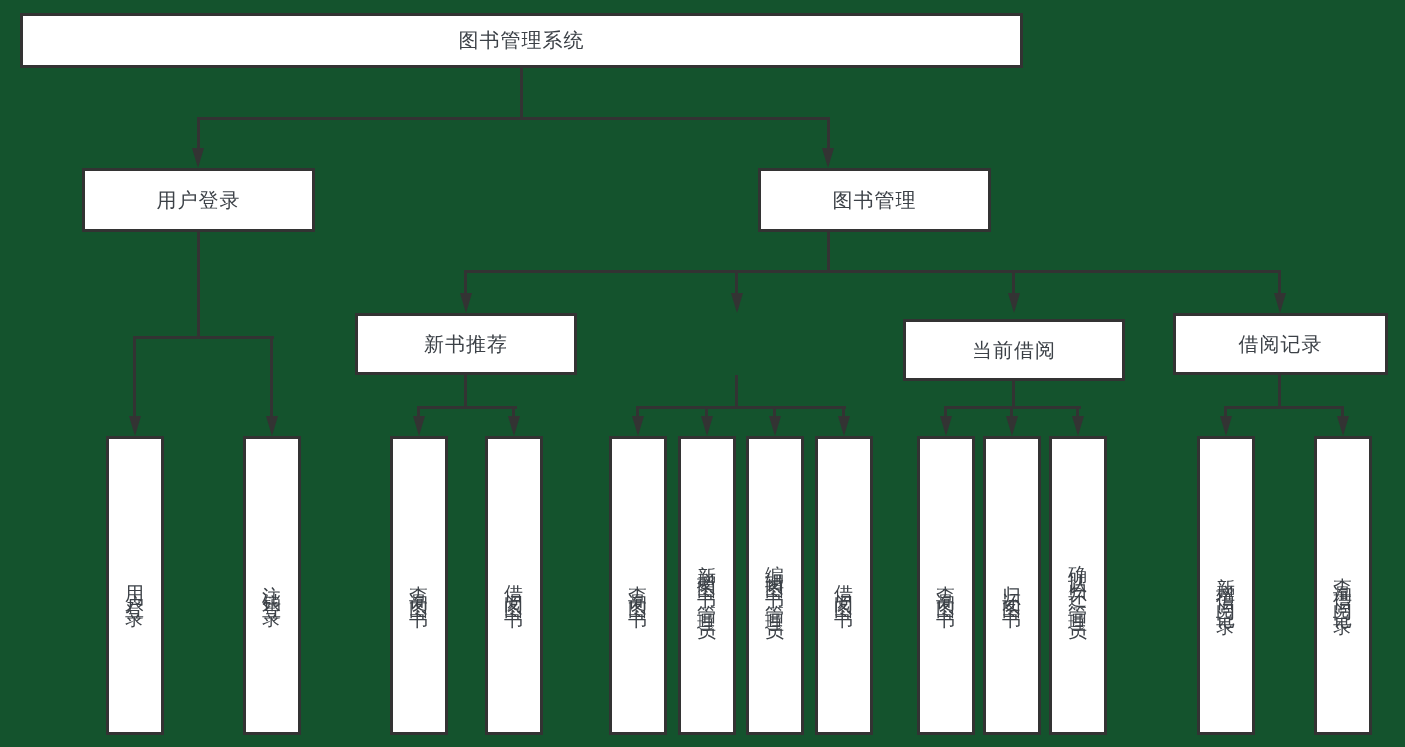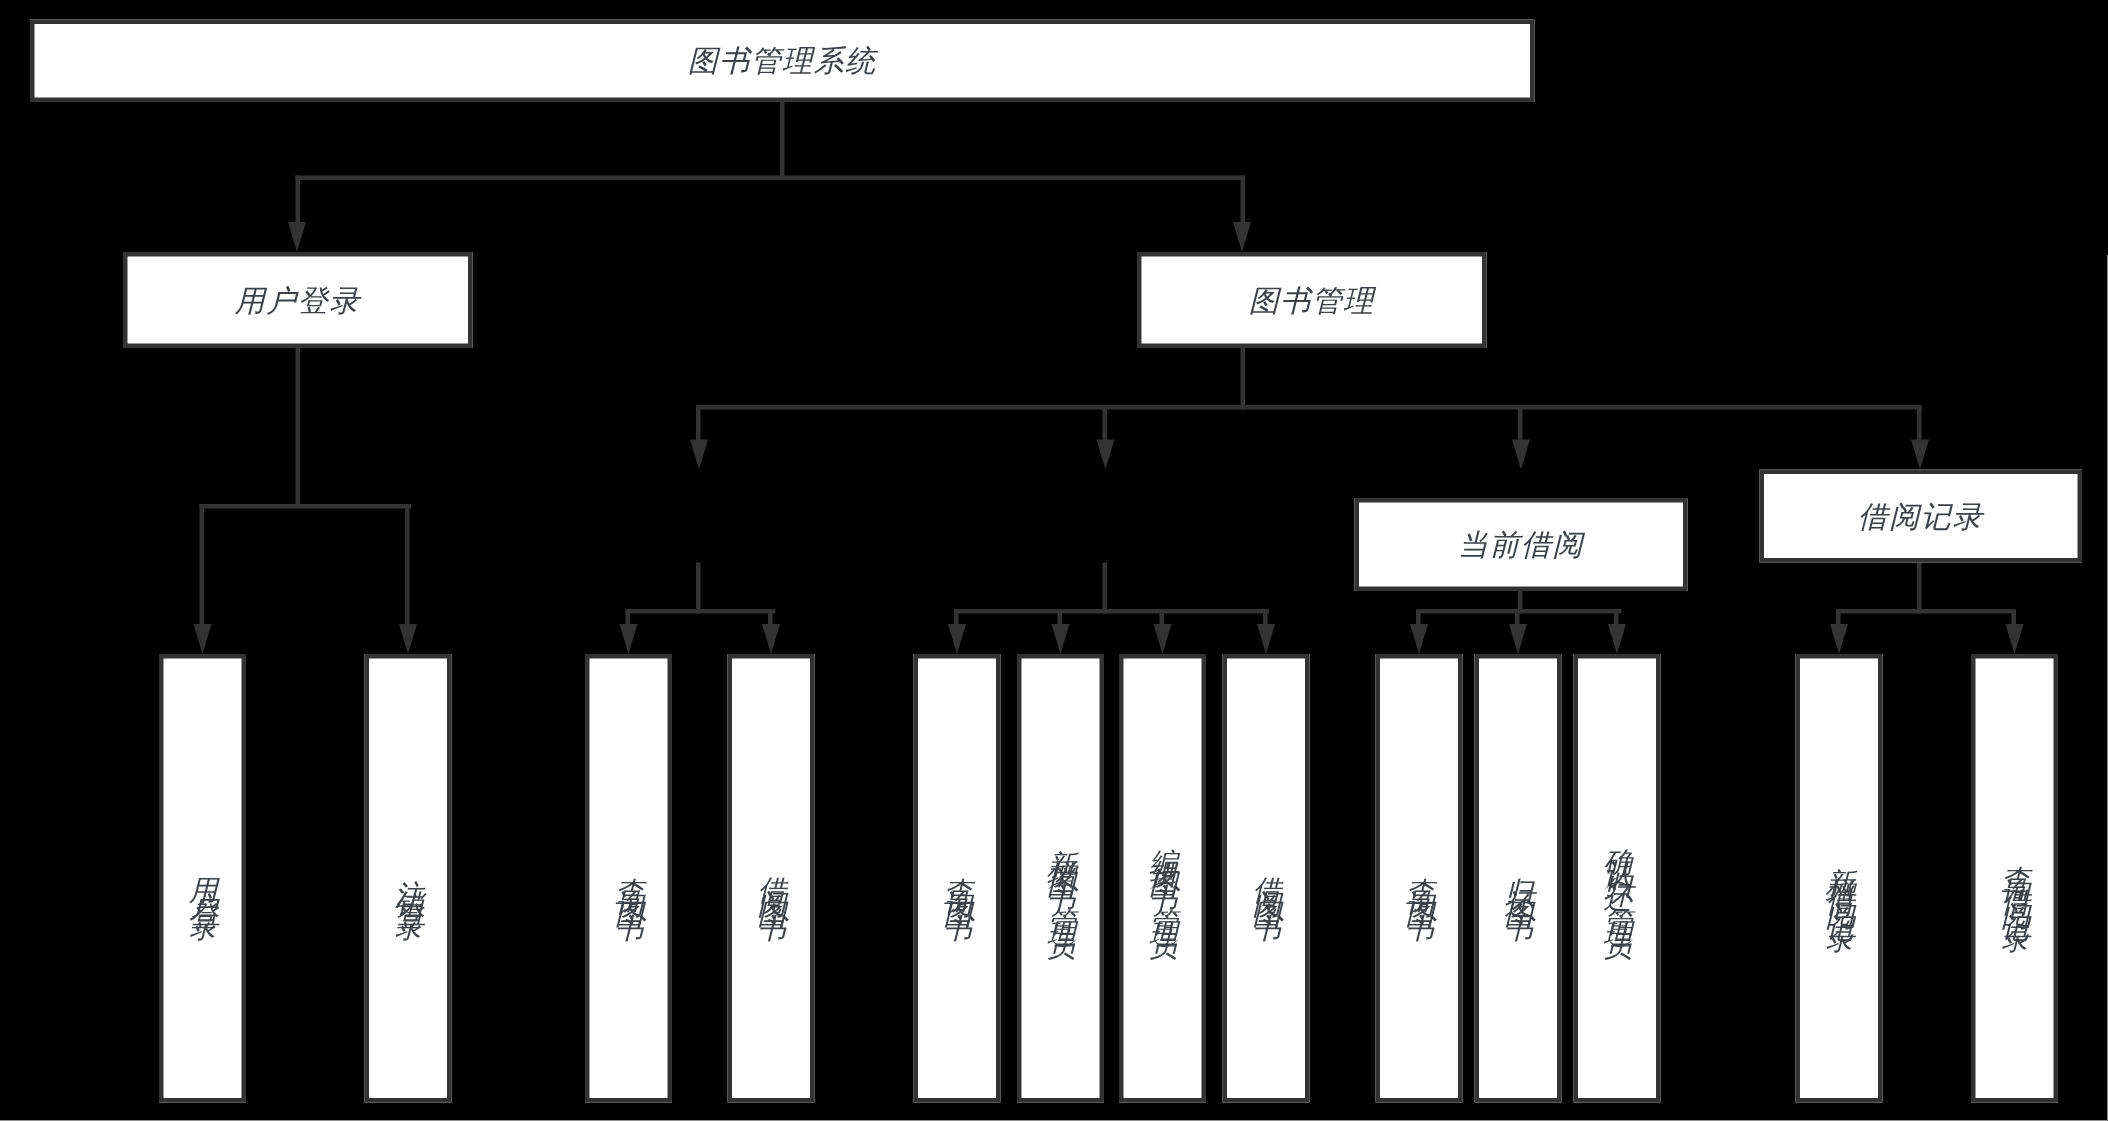--- a/index.html
+++ b/index.html
@@ -1,22 +1,21 @@
 <!DOCTYPE html>
 <html><head>
 <meta charset="utf-8">
 <style>
   html,body{margin:0;padding:0;background:#ffffff;}
   #canvas{
     position:relative;
     width:1405px;height:747px;
-    background:#000000;
+    background:#14532d;
     font-family:"Liberation Sans","DejaVu Sans",sans-serif;
     overflow:hidden;
-    font-style:italic;
   }
   .node{
     position:absolute;
     box-sizing:border-box;
     border:3px solid #333333;
     background:#ffffff;
     display:flex;
     align-items:center;
     justify-content:center;
     color:#3c4147;
@@ -122,21 +121,24 @@
     <span>图书管理系统</span>
   </div>
 
   <div class="node node-h" style="left:82px;top:168px;width:233px;height:64px;">
     <span>用户登录</span>
   </div>
   <div class="node node-h" style="left:712px;top:168px;width:233px;height:64px;margin-left:46px;">
     <span>图书管理</span>
   </div>
 
-  <div class="node node-h" style="left:903px;top:332px;width:222px;height:62px;align-items:center;">
+  <div class="node node-h" style="left:355px;top:313px;width:222px;height:62px;">
+    <span>新书推荐</span>
+  </div>
+  <div class="node node-h" style="left:903px;top:319px;width:222px;height:62px;align-items:center;">
     <span>当前借阅</span>
   </div>
   <div class="node node-h" style="left:1173px;top:313px;width:215px;height:62px;">
     <span>借阅记录</span>
   </div>
 
   <div class="node node-v" style="left:106px;top:436px;width:58px;height:299px;">
     <span class="vtext">用户登录</span>
   </div>
   <div class="node node-v" style="left:243px;top:436px;width:58px;height:299px;">

